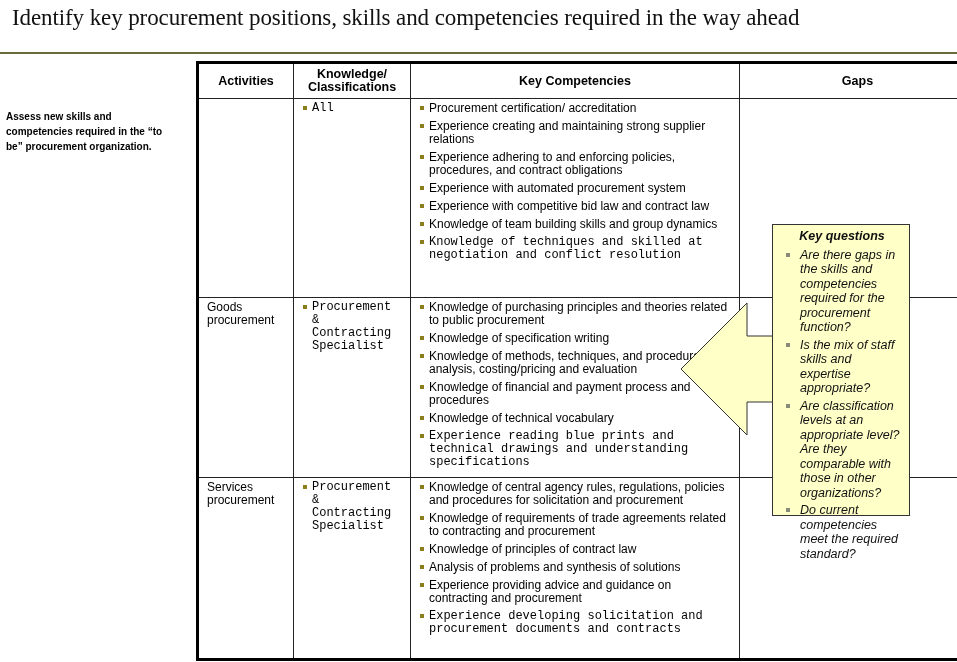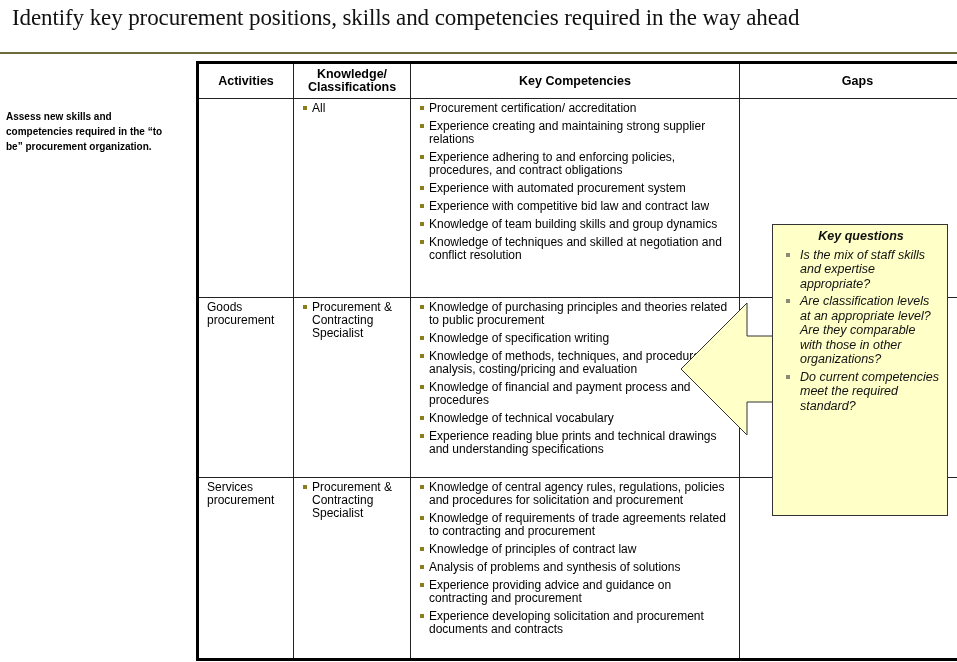--- a/index.html
+++ b/index.html
@@ -30,33 +30,33 @@
     font-weight: bold; font-size: 12.5px; text-align: center; vertical-align: middle;
     height: 36px; line-height: 13px; padding: 0 4px;
     border-bottom: 1px solid #222;
   }
   .matrix td { padding: 3px 6px 3px 8px; }
   .matrix td.act { padding-left: 8px; }
   col.c1 { width: 96px; } col.c2 { width: 117px; } col.c3 { width: 329px; } col.c4 { width: 237px; }
 
   ul.blist { list-style: none; }
   ul.blist li { position: relative; padding-left: 10px; margin-bottom: 5px; }
-  ul.blist li:last-child { margin-bottom: 0; }
+  ul.blist li:last-child { margin-bottom: 0; font-family: Liberation Mono, monospace; }
   ul.blist li::before {
     content: ""; position: absolute; left: 1px; top: 4px; width: 4px; height: 4px; background: #8a7d1c;
   }
 
   tr.r-all td { height: 199px; }
   tr.r-goods td { height: 180px; }
   tr.r-services td { height: 182px; }
 
   .arrow-svg { position: absolute; left: 0; top: 0; width: 957px; height: 662px; pointer-events: none; }
 
   .kq-box {
-    position: absolute; left: 772px; top: 224px; width: 176px; height: 292px;
+    position: absolute; left: 772px; top: 224px; width: 138px; height: 292px;
     background: #ffffc8; border: 1px solid #333;
     font-style: italic; font-size: 12.5px; line-height: 14.5px; color: #111;
     padding: 4px 6px 4px 8px;
   }
   .kq-title { font-weight: bold; text-align: center; font-size: 12.5px; margin-bottom: 4px; }
   ul.kq-list { list-style: none; }
   ul.kq-list li { position: relative; padding-left: 19px; margin-bottom: 3px; }
   ul.kq-list li::before {
     content: ""; position: absolute; left: 5px; top: 5px; width: 4px; height: 4px; background: #8a8a7a;
   }
@@ -147,17 +147,18 @@
 </table>
 
 <svg class="arrow-svg" viewBox="0 0 957 662">
   <polygon points="681,369 747,303 747,336 773,336 773,402 747,402 747,435" fill="#ffffc8" stroke="none"></polygon>
   <polyline points="773,336 747,336 747,303 681,369 747,435 747,402 773,402" fill="none" stroke="#333" stroke-width="1"></polyline>
 </svg>
 
 <div class="kq-box">
   <div class="kq-title">Key questions</div>
   <ul class="kq-list">
+    <li>Are there gaps in the skills and competencies required for the procurement function?</li>
     <li>Is the mix of staff skills and expertise appropriate?</li>
     <li>Are classification levels at an appropriate level?  Are they comparable with those in other organizations?</li>
     <li>Do current competencies meet the required standard?</li>
   </ul>
 </div>
 
 </body></html>

